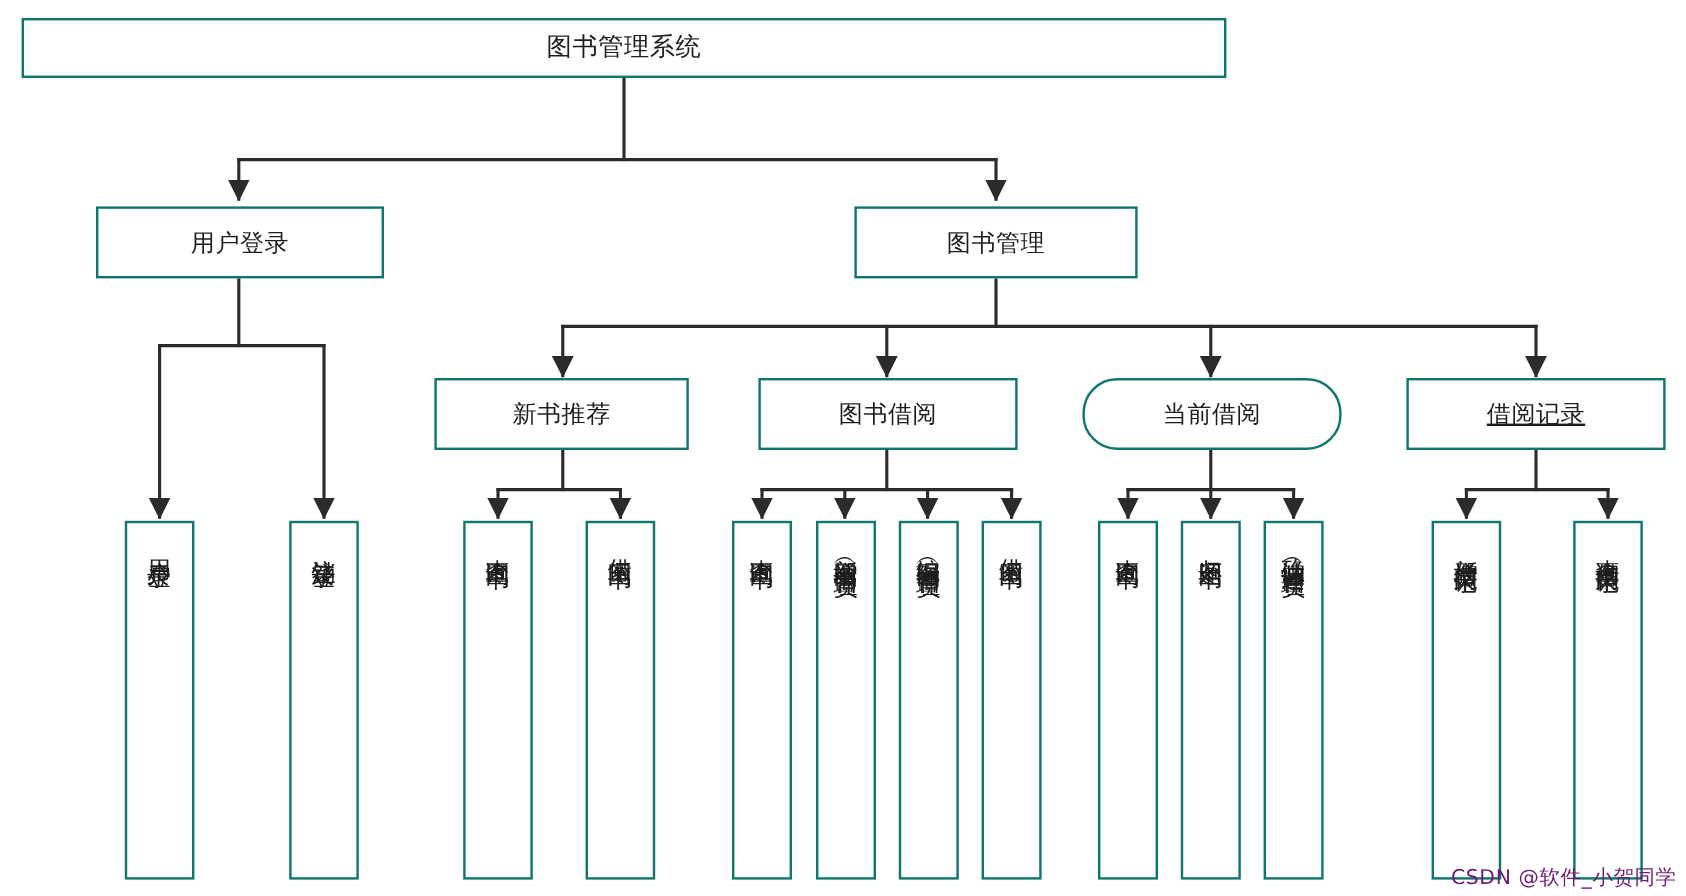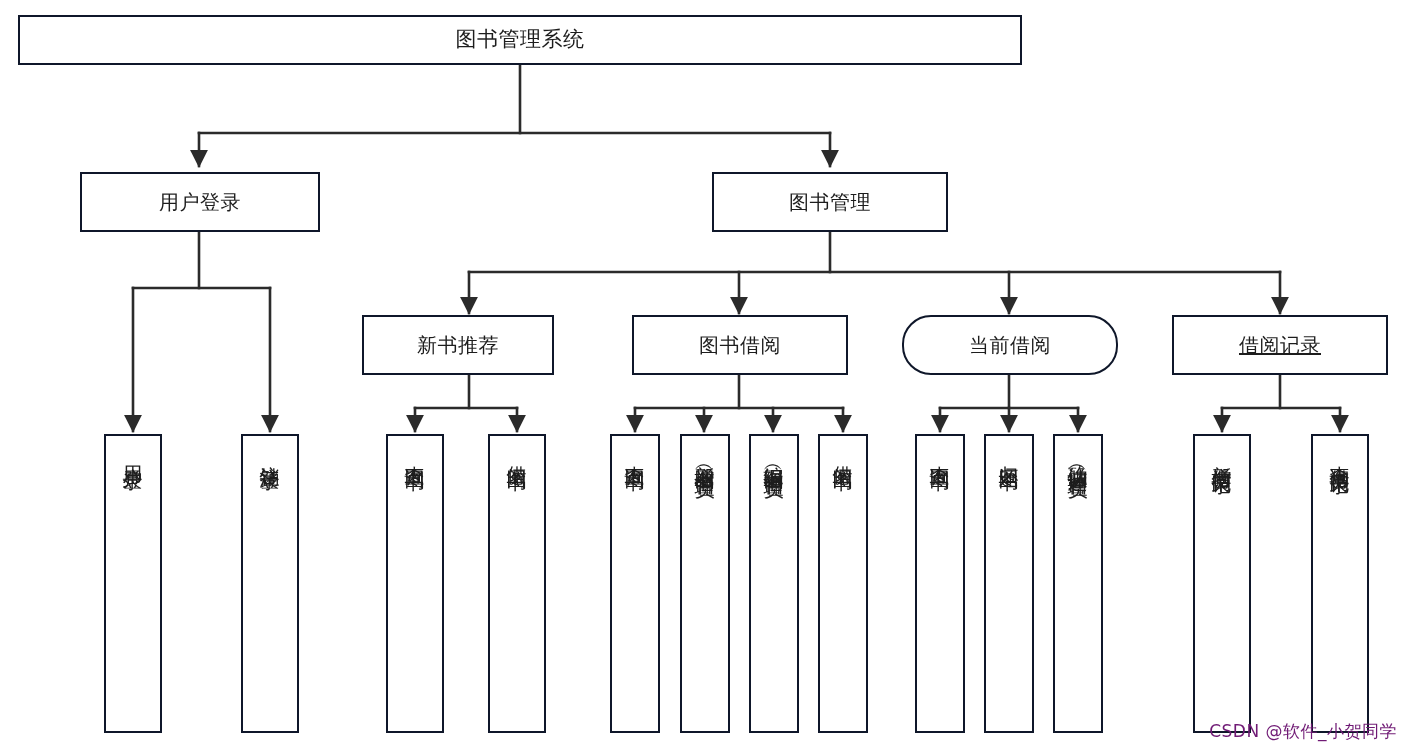--- a/index.html
+++ b/index.html
@@ -22,21 +22,21 @@
     position: absolute;
     left: 0;
     top: 0;
     width: 1405px;
     height: 747px;
   }
   .node {
     position: absolute;
     box-sizing: border-box;
     background: #ffffff;
-    border: 2px solid #0f172a;
+    border: 2px solid #0f766e;
     display: flex;
     align-items: center;
     justify-content: center;
     color: #1d1d1d;
     text-align: center;
   }
   .node-label {
     display: block;
     line-height: 1.12;
     letter-spacing: 0.5px;
@@ -133,21 +133,21 @@
     <span class="node-label">图书管理系统</span>
   </div>
 
   <div class="node horiz" style="left:80px; top:172px; width:240px; height:60px;">
     <span class="node-label">用户登录</span>
   </div>
   <div class="node horiz" style="left:712px; top:172px; width:236px; height:60px;">
     <span class="node-label">图书管理</span>
   </div>
 
-  <div class="node horiz" style="left:362px; top:315px; width:192px; height:60px;text-align:center;">
+  <div class="node horiz" style="left:362px; top:315px; width:212px; height:60px;text-align:center;">
     <span class="node-label">新书推荐</span>
   </div>
   <div class="node horiz" style="left:632px; top:315px; width:216px; height:60px;">
     <span class="node-label">图书借阅</span>
   </div>
   <div class="node horiz" style="left:902px; top:315px; width:216px; height:60px;border-radius:29px;">
     <span class="node-label">当前借阅</span>
   </div>
   <div class="node horiz" style="left:1172px; top:315px; width:216px; height:60px;text-decoration:underline;">
     <span class="node-label">借阅记录</span>

